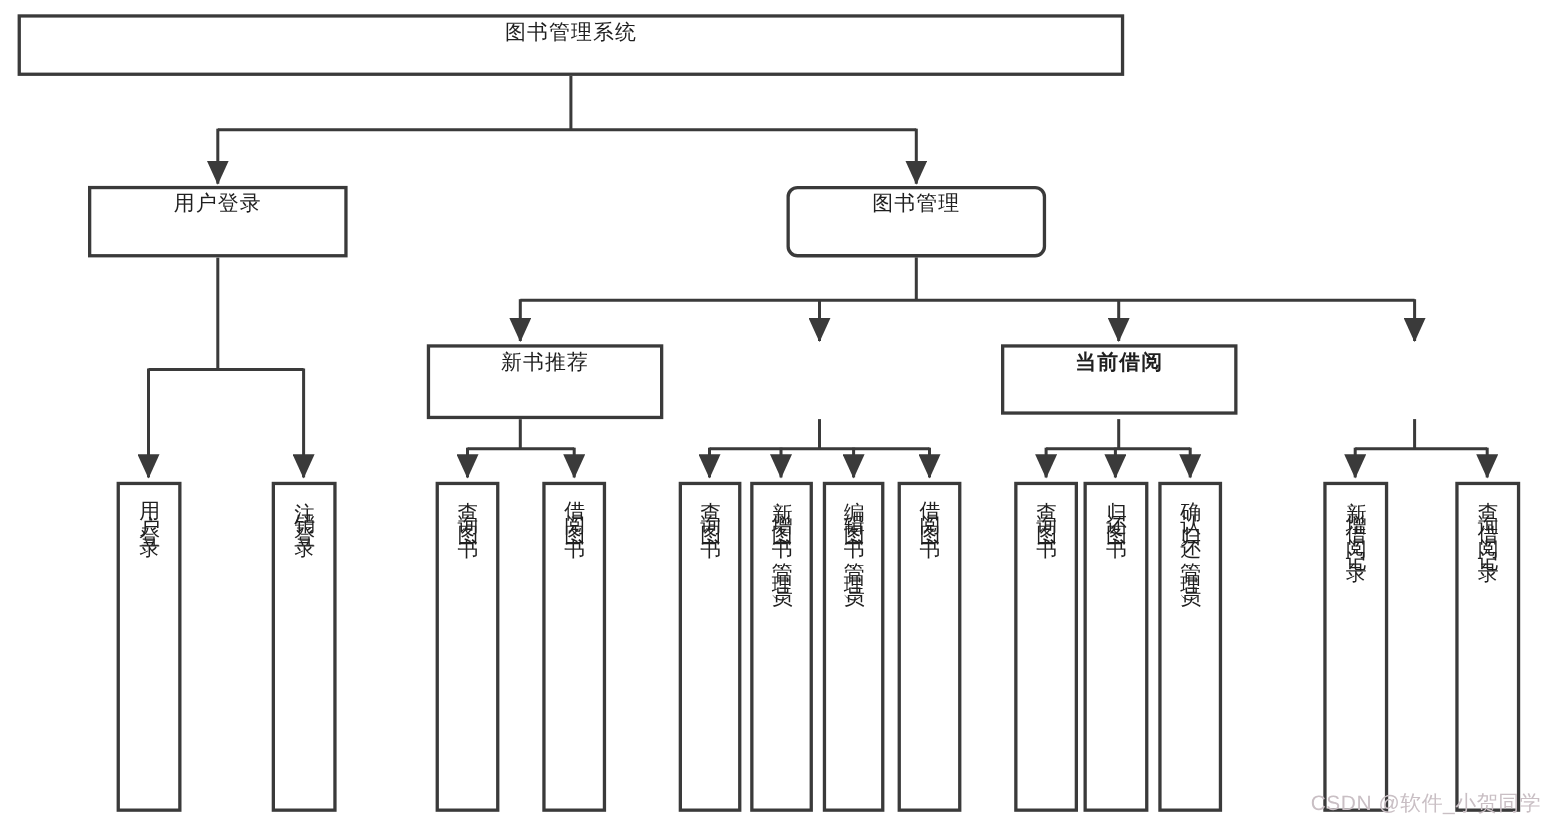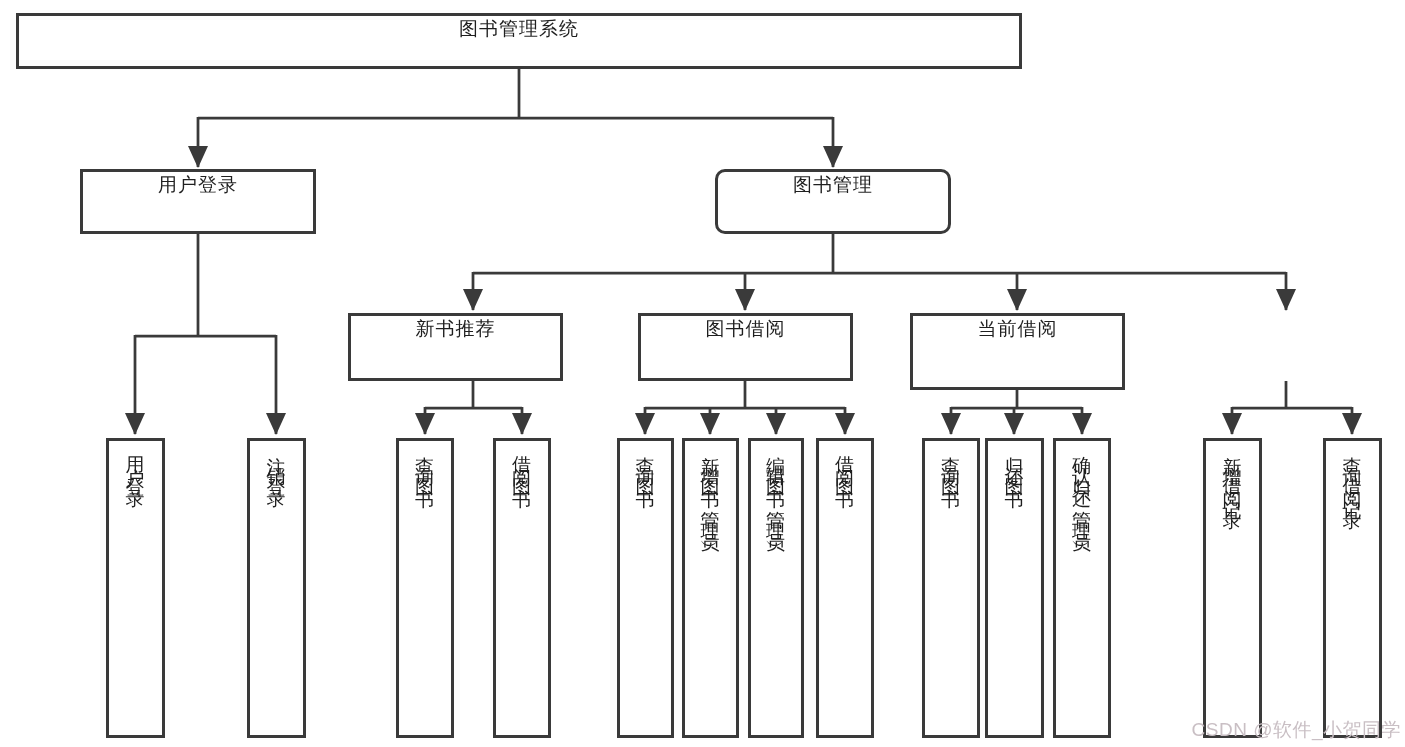--- a/index.html
+++ b/index.html
@@ -37,23 +37,23 @@
     font-size:19px;
     line-height:1;
     letter-spacing:11px;
     color:var(--text);
     max-height:292px;
   }
   
   #b-root{left:16px;top:13px;width:1006px;height:56px;}
   #b-login{left:80px;top:169px;width:236px;height:65px;}
   #b-mgmt{left:715px;top:169px;width:236px;height:65px;border-radius:10px;}
-  #b-rec {left:348px;top:313px;width:215px;height:68px;}
+  #b-rec {left:388px;top:313px;width:215px;height:68px;}
   #b-bor {left:638px;top:313px;width:215px;height:68px;}
-  #b-cur {left:910px;top:313px;width:215px;height:77px;}
+  #b-cur {left:910px;top:313px;width:215px;height:64px;font-weight:bold;}
   #b-recd{left:1178px;top:313px;width:215px;height:68px;}
   #l1{left:106px;width:59px;}
   #l2{left:247px;width:59px;}
   #l3{left:396px;width:58px;}
   #l4{left:493px;width:58px;}
   #l5{left:617px;width:57px;}
   #l6{left:682px;width:57px;}
   #l7{left:748px;width:56px;}
   #l8{left:816px;width:58px;}
   #l9{left:922px;width:58px;}
@@ -138,23 +138,20 @@
   <div class="node" id="b-login">
     <span class="hlabel">用户登录</span>
   </div>
   <div class="node" id="b-mgmt">
     <span class="hlabel">图书管理</span>
   </div>
 
   <div class="node" id="b-rec">
     <span class="hlabel">新书推荐</span>
   </div>
-  <div class="node" id="b-bor">
-    <span class="hlabel">图书借阅</span>
-  </div>
   <div class="node" id="b-cur">
     <span class="hlabel">当前借阅</span>
   </div>
 
   <div class="node leaf" id="l1">
     <span class="vtext">用户登录</span>
   </div>
   <div class="node leaf" id="l2">
     <span class="vtext">注销登录</span>
   </div>

